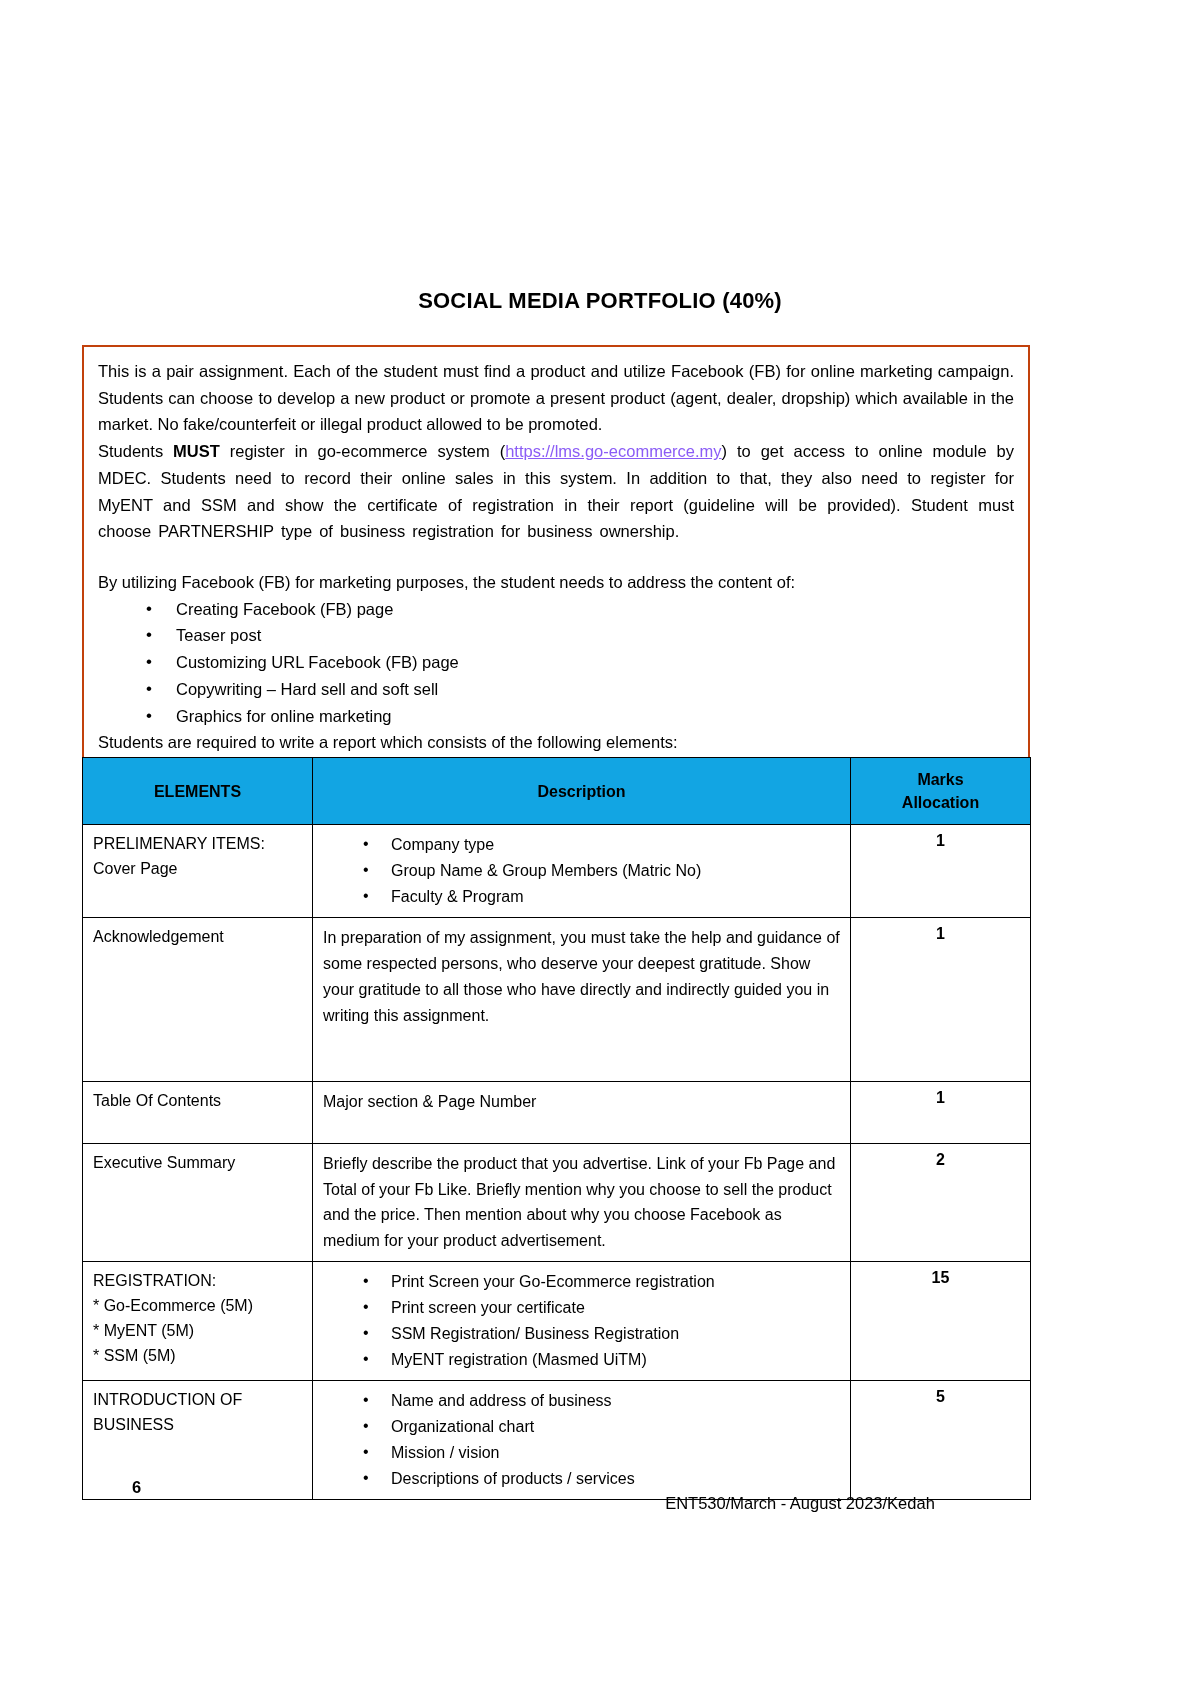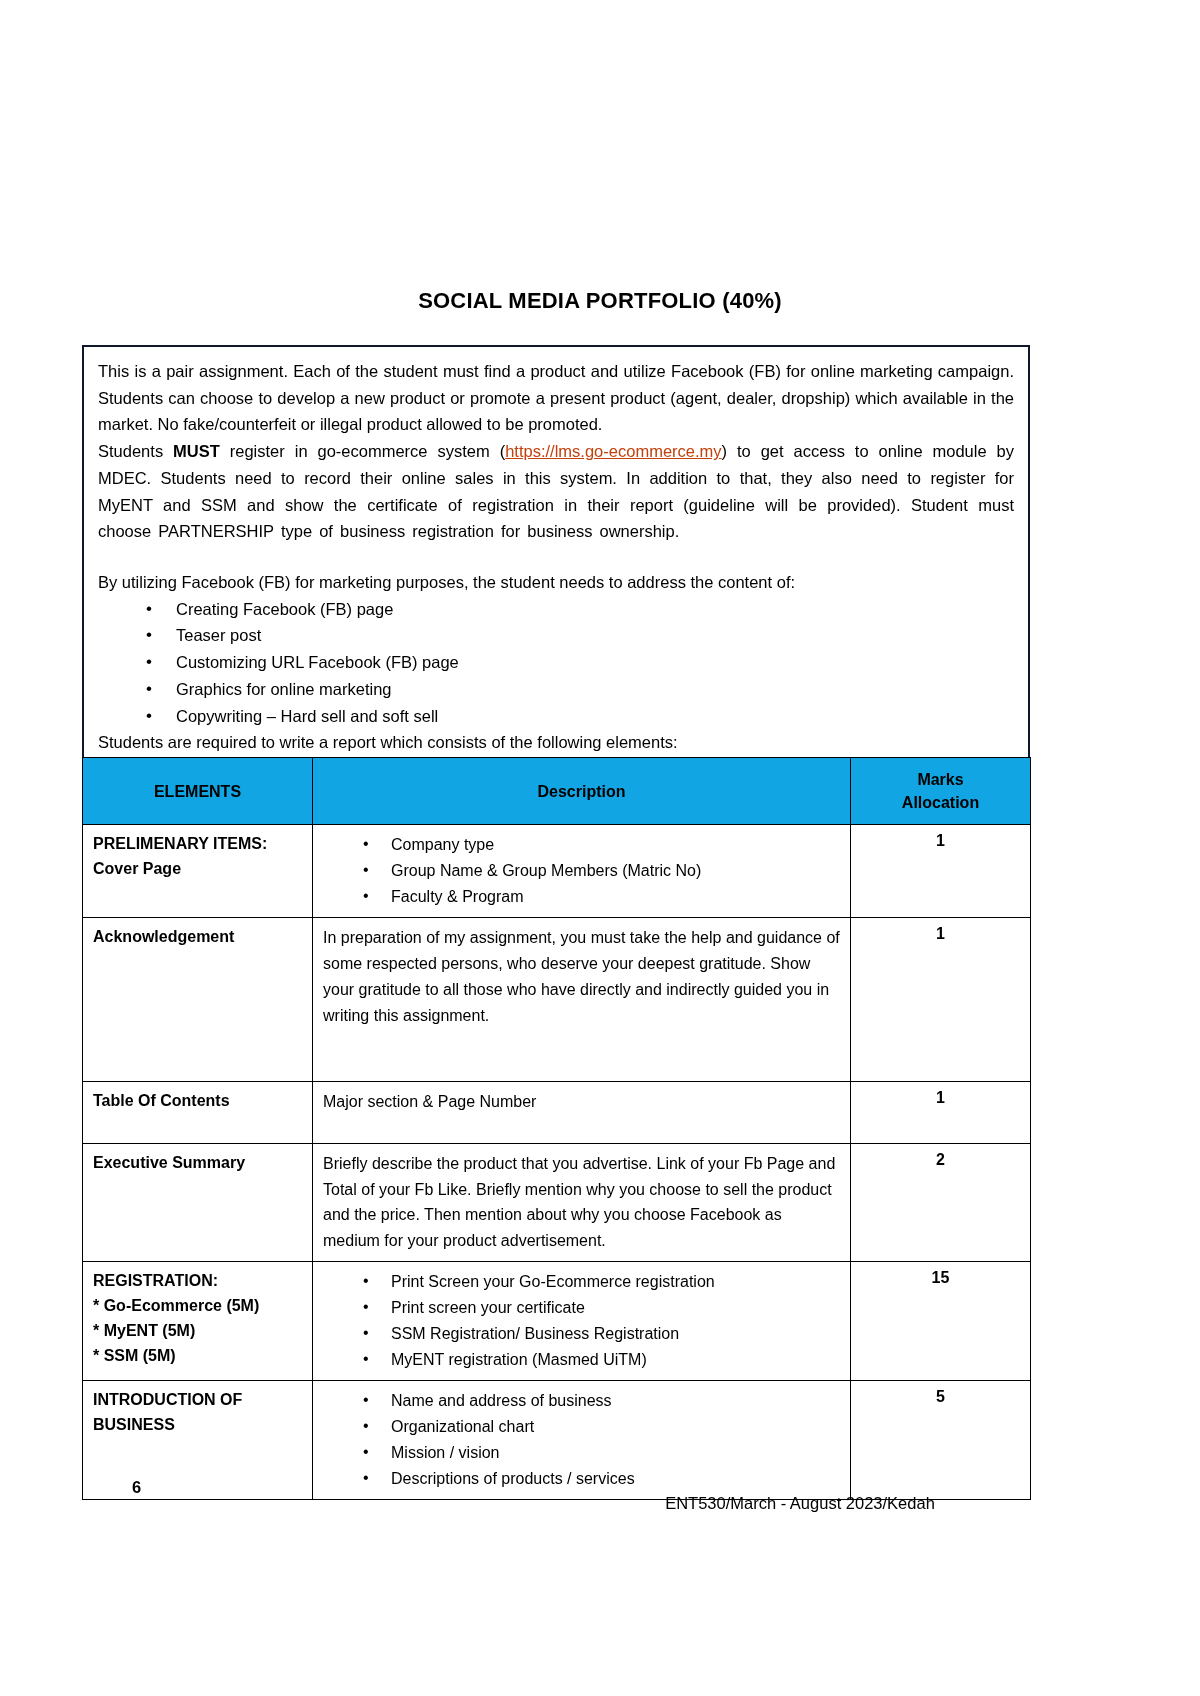--- a/index.html
+++ b/index.html
@@ -33,41 +33,41 @@
     font-weight: bold;
     letter-spacing: 0.2px;
   }
   
   .intro-box {
     position: absolute;
     left: 82px;
     top: 345px;
     width: 948px;
     box-sizing: border-box;
-    border: 2px solid #0f172a;
+    border: 2px solid #c2410c;
     padding: 11px 14px 12px 14px;
     font-size: 16.5px;
     line-height: 1.62;
   }
   .intro-box p {
     margin: 0;
     text-align: justify;
   }
   .intro-box p.just {
     text-align: justify;
     text-align-last: left;
   }
   .intro-box p.spaced {
     text-align: justify;
     text-align-last: left;
     word-spacing: 2.5px;
   }
   .gap-line { height: 24px; }
   .link {
-    color: #c2410c;
+    color: #8b5cf6;
     text-decoration: underline;
   }
   ul.feat {
     margin: 0;
     padding: 0 0 0 0;
     list-style: none;
   }
   ul.feat li {
     position: relative;
     padding-left: 78px;
@@ -102,21 +102,21 @@
     font-weight: bold;
     vertical-align: middle;
     padding-top: 10px;
     padding-bottom: 10px;
     line-height: 1.45;
   }
   .col-el  { width: 230px; }
   .col-de  { width: 538px; }
   .col-ma  { width: 180px; }
   .cell-el {
-    font-weight: bold;
+    font-weight: normal;
     line-height: 1.55;
     margin-top: 19px;
   }
   .cell-de {
     line-height: 1.62;
   }
   .cell-ma {
     text-align: center;
     font-weight: bold;
   }
@@ -173,22 +173,22 @@
 
   <div class="intro-box">
     <p class="just">This is a pair assignment. Each of the student must find a product and utilize Facebook (FB) for online marketing campaign. Students can choose to develop a new product or promote a present product (agent, dealer, dropship) which available in the market. No fake/counterfeit or illegal product allowed to be promoted.</p>
     <p class="spaced"><span>Students </span><b>MUST</b><span> register in go-ecommerce system (</span><span class="link">https://lms.go-ecommerce.my</span><span>) to get access to online module by MDEC. Students need to record their online sales in this system. In addition to that, they also need to register for MyENT and SSM and show the certificate of registration in their report (guideline will be provided). Student must choose PARTNERSHIP type of business registration for business ownership.</span></p>
     <div class="gap-line"></div>
     <p>By utilizing Facebook (FB) for marketing purposes, the student needs to address the content of:</p>
     <ul class="feat">
       <li>Creating Facebook (FB) page</li>
       <li>Teaser post</li>
       <li>Customizing URL Facebook (FB) page</li>
+      <li>Copywriting – Hard sell and soft sell</li>
       <li>Graphics for online marketing</li>
-      <li>Copywriting – Hard sell and soft sell</li>
     </ul>
     <p>Students are required to write a report which consists of the following elements:</p>
   </div>
 
   <table class="grade-table">
     <colgroup>
       <col class="col-el">
       <col class="col-de">
       <col class="col-ma">
     </colgroup>

